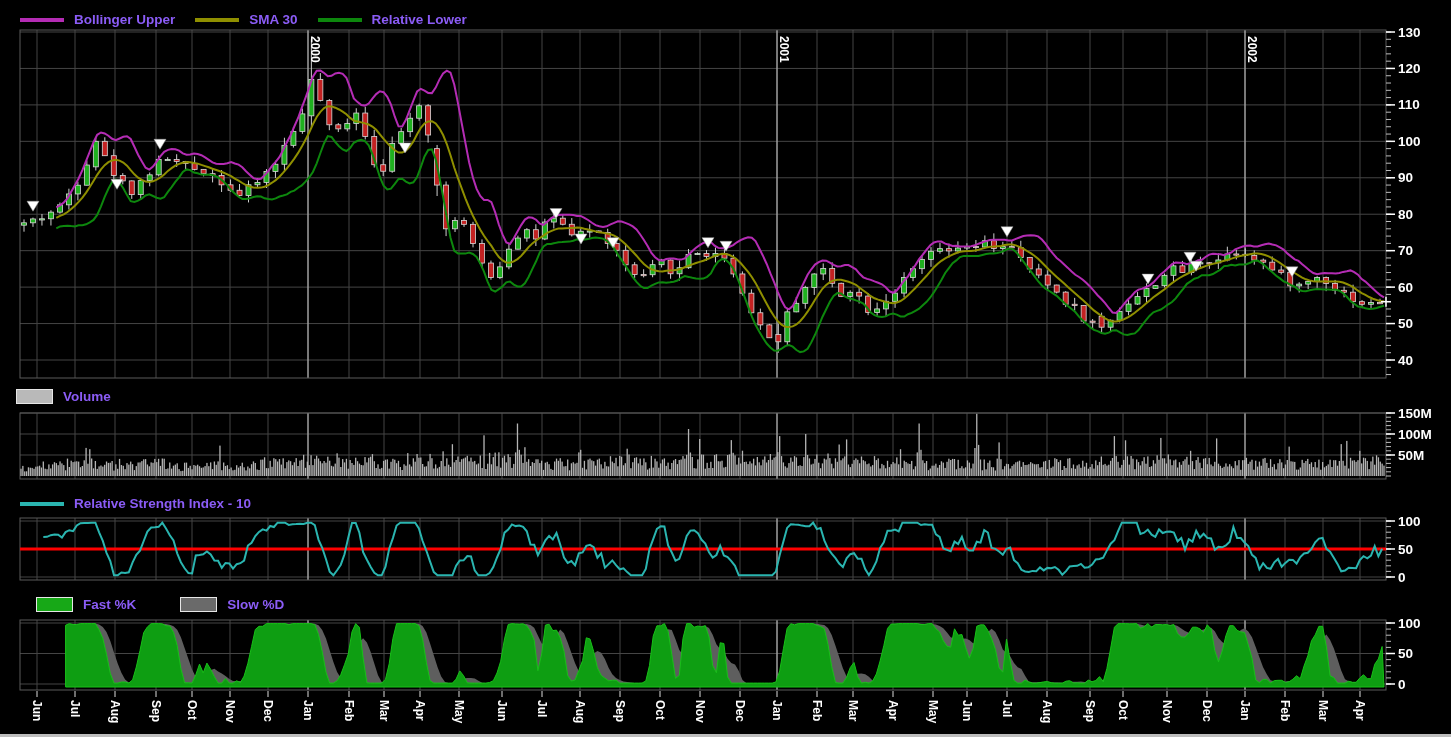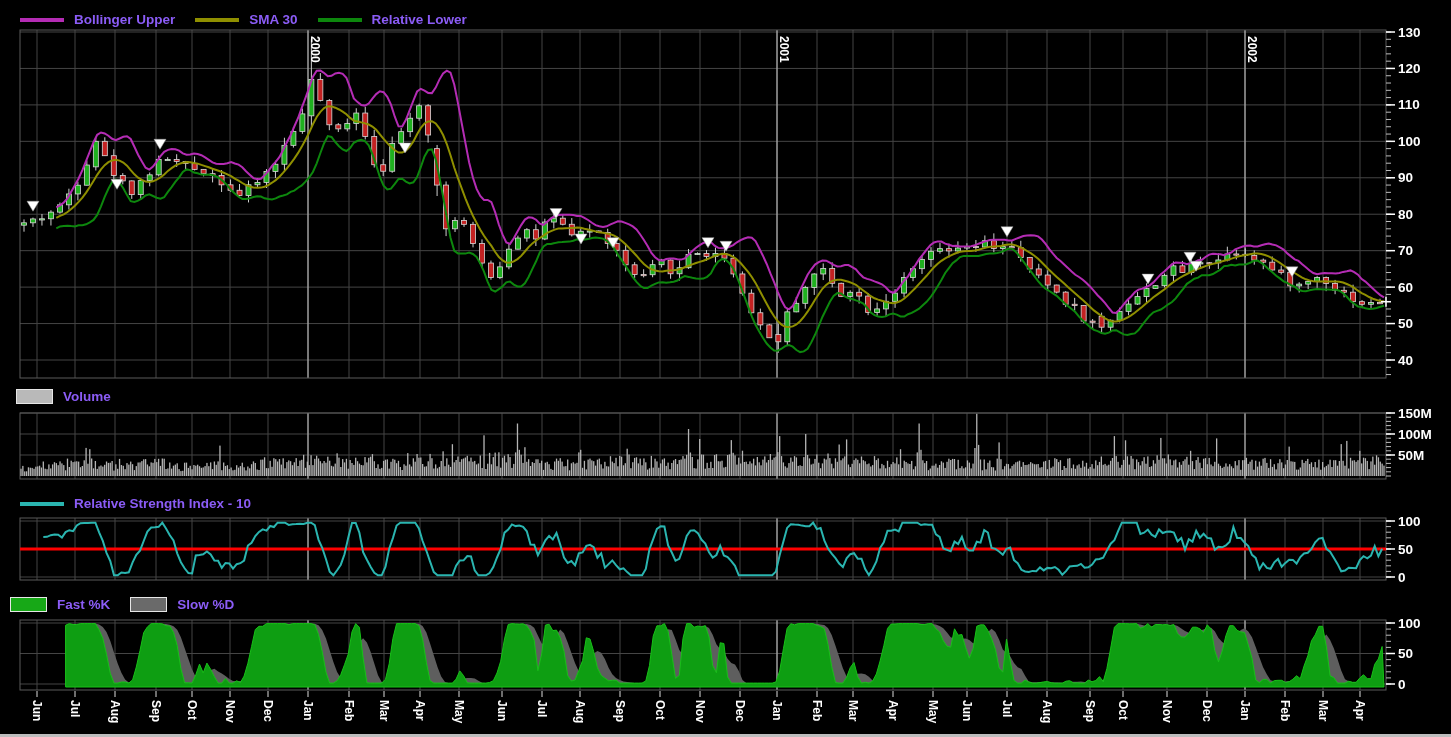--- a/index.html
+++ b/index.html
@@ -10,21 +10,21 @@
   .mx{font-size:12px;}
   .yr{font-size:12px;}
   .legend{position:absolute;display:flex;align-items:center;color:#8b5cf6;
           font:bold 13.5px "Liberation Sans",sans-serif;}
   .item{display:flex;align-items:center;margin-right:20px;}
   .sw-line{display:inline-block;width:44px;height:4px;margin-right:10px;}
   .sw-rect{display:inline-block;width:37px;height:15px;margin-right:10px;border:1px solid #e6e6e6;box-sizing:border-box;}
   #leg-price{left:20px;top:12px;}
   #leg-vol{left:16px;top:389px;}
   #leg-rsi{left:20px;top:496px;}
-  #leg-sto{left:10px;top:597px;}
+  #leg-sto{left:36px;top:597px;gap:24px;}
   .bottom-edge{position:absolute;left:0;bottom:0;width:100%;height:3px;background:#bdbdbd;}
 </style>
 </head>
 <body>
 
 <div class="stage">
   <svg id="chart" width="1451" height="737" viewBox="0 0 1451 737">
       <g>
         <line x1="37" y1="30" x2="37" y2="378" stroke="#454545" stroke-width="1"></line>
         <line x1="75" y1="30" x2="75" y2="378" stroke="#454545" stroke-width="1"></line>

